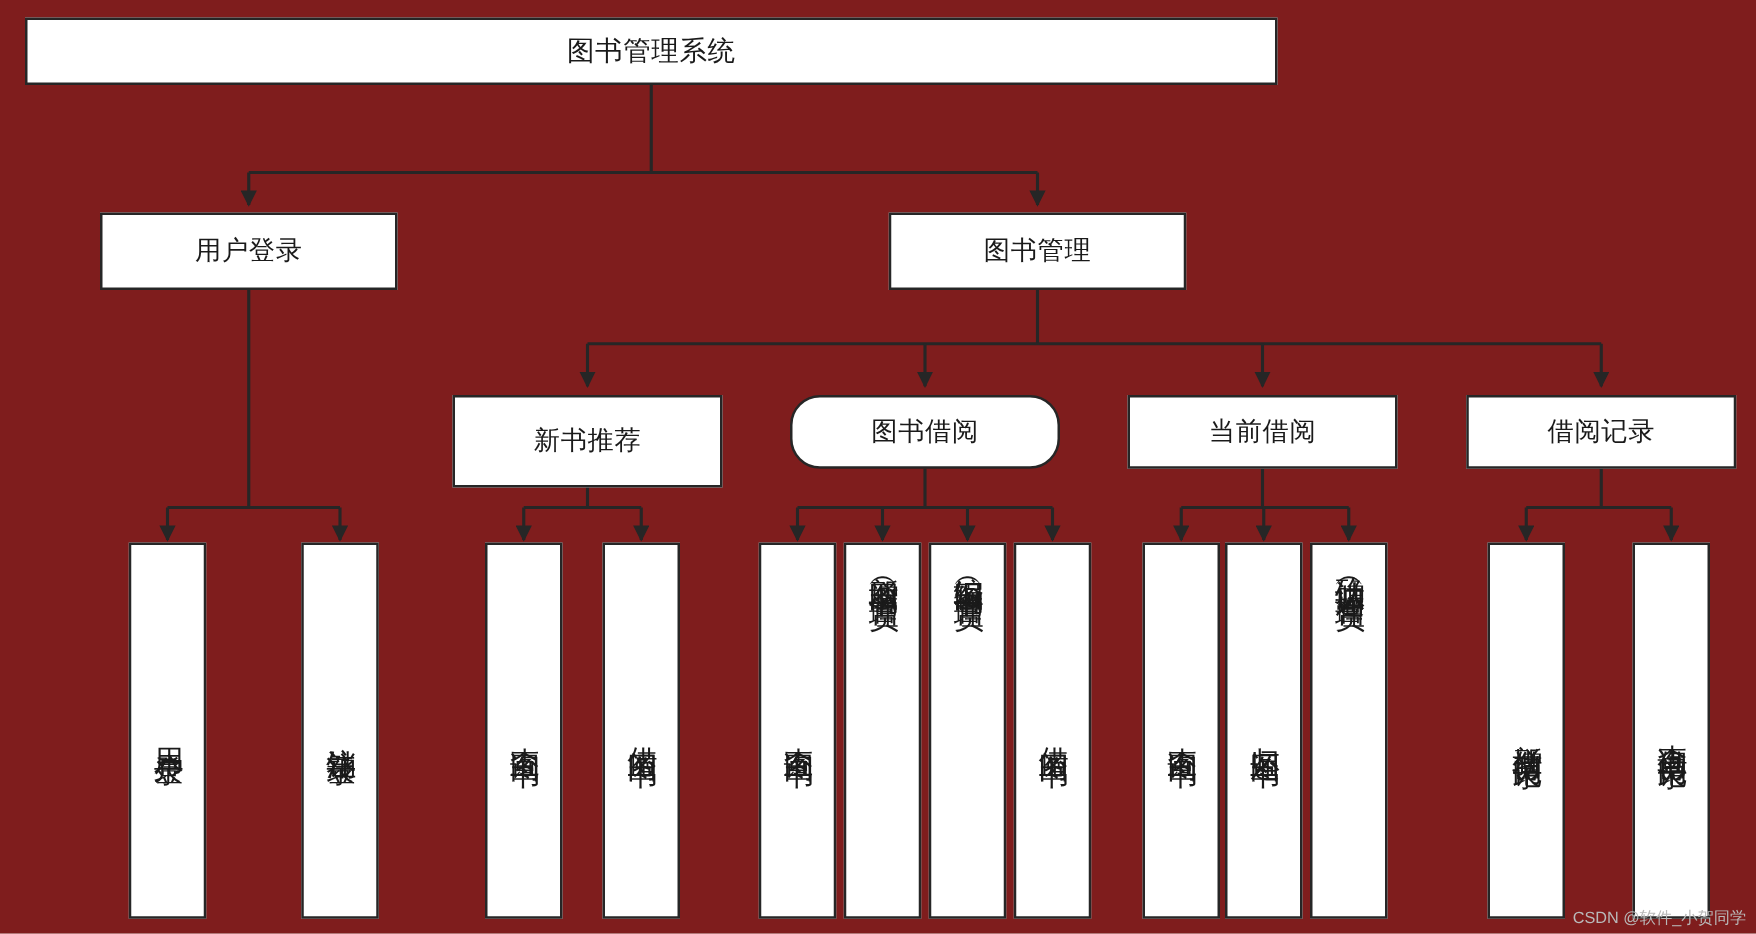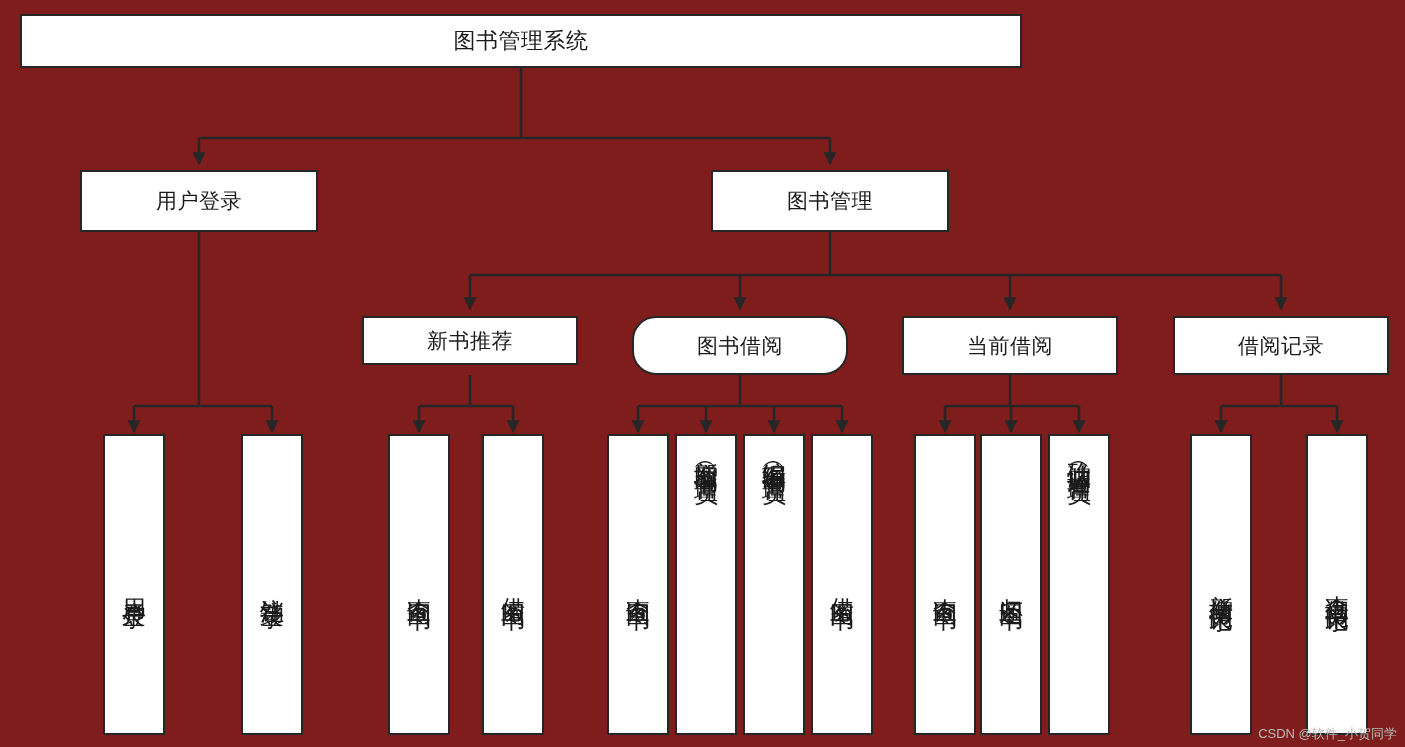--- a/index.html
+++ b/index.html
@@ -141,21 +141,21 @@
     <span class="label">图书管理系统</span>
   </div>
 
   <div class="node horiz" style="left:80px; top:170px; width:238px; height:62px;">
     <span class="label">用户登录</span>
   </div>
   <div class="node horiz" style="left:711px; top:170px; width:238px; height:62px;">
     <span class="label">图书管理</span>
   </div>
 
-  <div class="node horiz" style="left:362px; top:316px; width:216px; height:49px;">
+  <div class="node horiz" style="left:362px; top:316px; width:216px; height:74px;">
     <span class="label">新书推荐</span>
   </div>
   <div class="node horiz" style="left:632px; top:316px; width:216px; height:59px;border-radius:24px;">
     <span class="label">图书借阅</span>
   </div>
   <div class="node horiz" style="left:902px; top:316px; width:216px; height:59px;">
     <span class="label">当前借阅</span>
   </div>
   <div class="node horiz" style="left:1173px; top:316px; width:216px; height:59px;">
     <span class="label">借阅记录</span>

